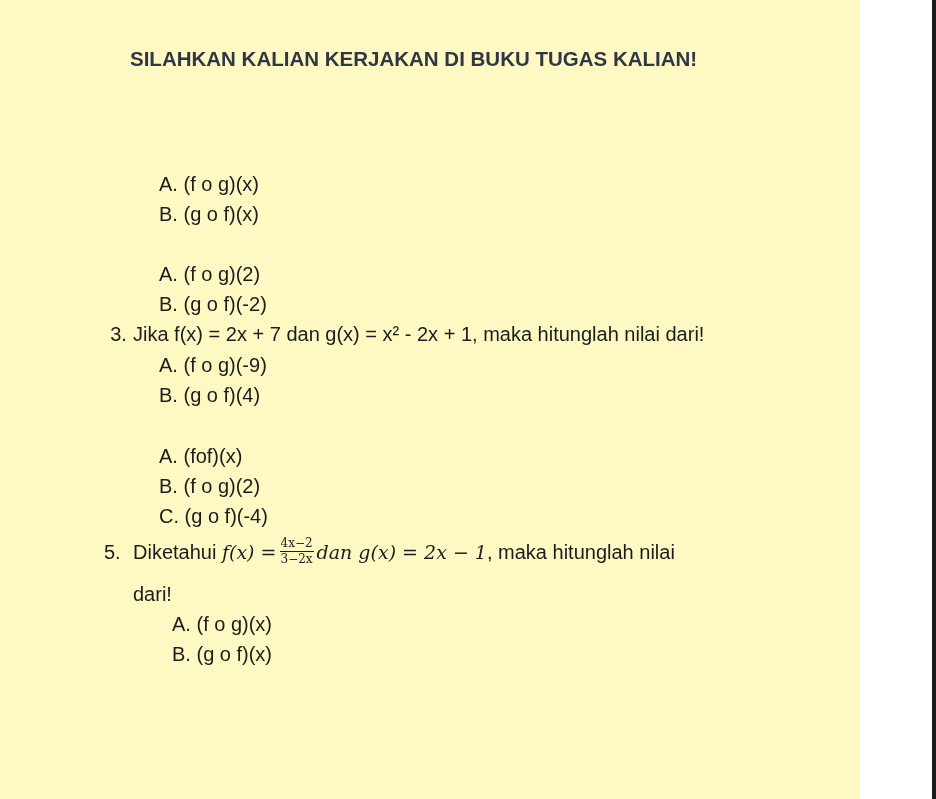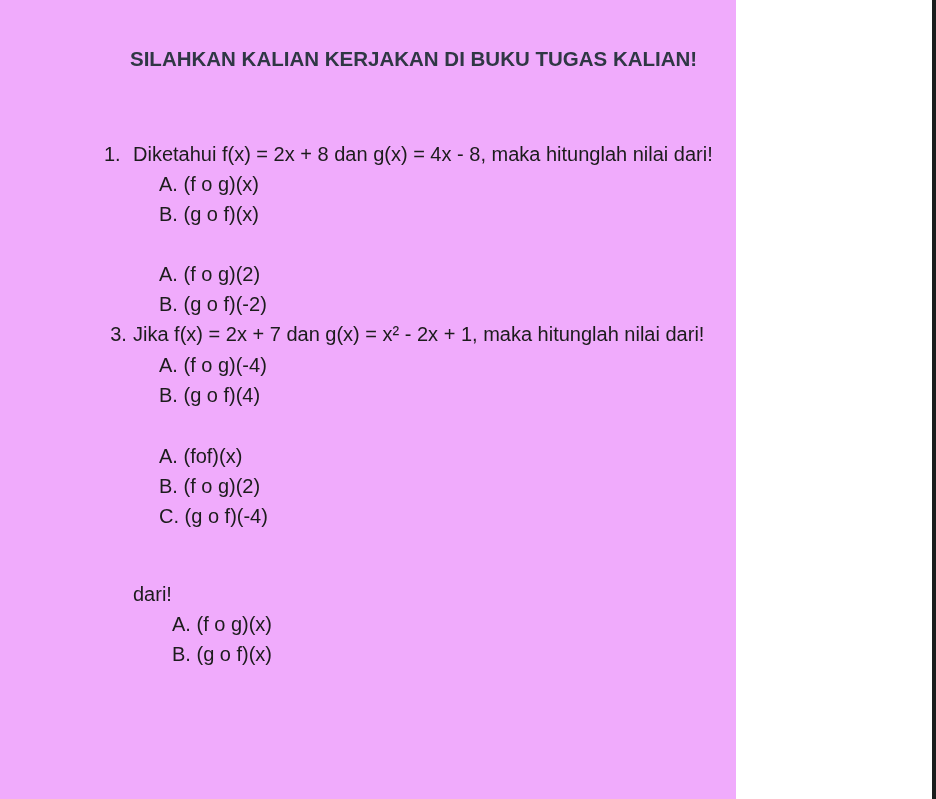--- a/index.html
+++ b/index.html
@@ -5,23 +5,23 @@
     html, body {
       margin: 0;
       padding: 0;
       width: 936px;
       height: 799px;
       overflow: hidden;
       background: #ffffff;
     }
     .page {
       position: relative;
-      width: 736px;
+      width: 860px;
       height: 799px;
-      background: #f0abfc;
+      background: #fef9c3;
     }
     .edge {
       position: absolute;
       top: 0;
       left: 932px;
       width: 4px;
       height: 799px;
       background: #1b1d1c;
     }
     .title {
@@ -72,23 +72,20 @@
       padding-top: 1px;
     }
   </style>
 </head>
 <body>
 
 <div class="page">
 
   <div class="title">SILAHKAN KALIAN KERJAKAN DI BUKU TUGAS KALIAN!</div>
 
-  <div class="line" style="top:143px;left:104px;">
-    <span class="num">1.</span><span>Diketahui f(x) = 2x + 8 dan g(x) = 4x - 8, maka hitunglah nilai dari!</span>
-  </div>
   <div class="line" style="top:173px;left:159px;">
     <span>A.</span>
     <span>(f o g)(x)</span>
   </div>
   <div class="line" style="top:203px;left:159px;">
     <span>B.</span>
     <span>(g o f)(x)</span>
   </div>
 
   <div class="line" style="top:263px;left:159px;">
@@ -98,40 +95,44 @@
   <div class="line" style="top:293px;left:159px;">
     <span>B.</span>
     <span>(g o f)(-2)</span>
   </div>
 
   <div class="line" style="top:323px;left:104px;text-align:center;">
     <span class="num">3.</span><span>Jika f(x) = 2x + 7 dan g(x) = x² - 2x + 1, maka hitunglah nilai dari!</span>
   </div>
   <div class="line" style="top:354px;left:159px;">
     <span>A.</span>
-    <span>(f o g)(-4)</span>
+    <span>(f o g)(-9)</span>
   </div>
   <div class="line" style="top:384px;left:159px;">
     <span>B.</span>
     <span>(g o f)(4)</span>
   </div>
 
   <div class="line" style="top:445px;left:159px;">
     <span>A.</span>
     <span>(fof)(x)</span>
   </div>
   <div class="line" style="top:475px;left:159px;">
     <span>B.</span>
     <span>(f o g)(2)</span>
   </div>
   <div class="line" style="top:505px;left:159px;">
     <span>C.</span>
     <span>(g o f)(-4)</span>
   </div>
 
+  <div class="line" style="top:539px;left:104px;">
+    <span class="num">5.</span><span>Diketahui</span>
+    <span class="math">f(x) =</span><span class="frac"><span class="numer">4x−2</span><span class="denom">3−2x</span></span><span class="math">dan g(x) = 2x − 1</span><span>, maka hitunglah nilai</span>
+  </div>
   <div class="line" style="top:583px;left:133px;">dari!</div>
   <div class="line" style="top:613px;left:172px;">
     <span>A.</span>
     <span>(f o g)(x)</span>
   </div>
   <div class="line" style="top:643px;left:172px;">
     <span>B.</span>
     <span>(g o f)(x)</span>
   </div>
 

